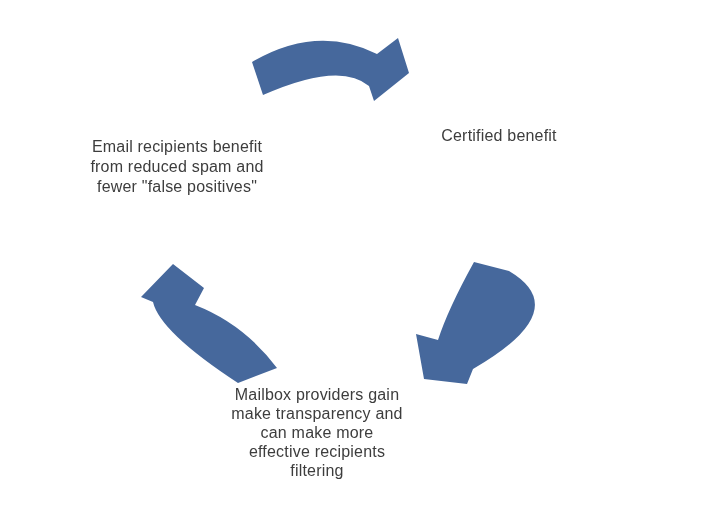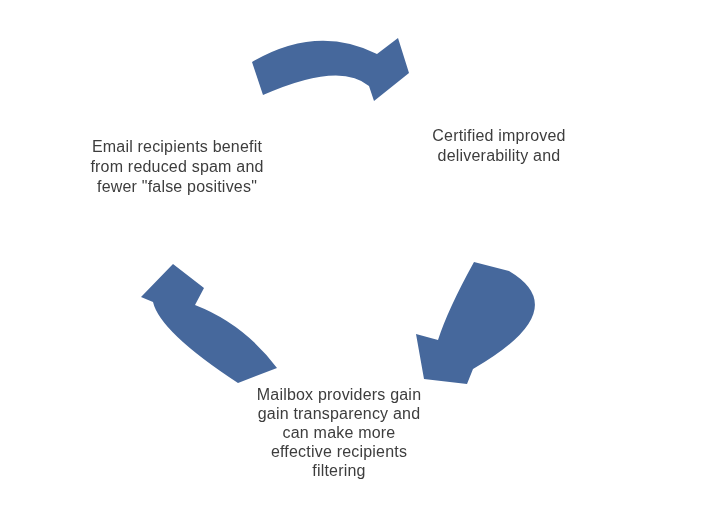--- a/index.html
+++ b/index.html
@@ -32,21 +32,21 @@
     width: 210px;
     line-height: 20px;
   }
   .node-right {
     left: 394px;
     top: 126px;
     width: 210px;
     line-height: 20px;
   }
   .node-bottom {
-    left: 231px;
+    left: 209px;
     top: 385px;
     width: 216px;
     line-height: 19px;
   }
   .arrow {
     position: absolute;
   }
   .arrow svg {
     display: block;
   }
@@ -86,25 +86,24 @@
     </svg>
   </div>
 
   <div class="node node-left">
     <div class="line">Email recipients benefit</div>
     <div class="line">from reduced spam and</div>
     <div class="line">fewer "false positives"</div>
   </div>
 
   <div class="node node-right">
-    <div class="line">Certified improved</div>
-    <div class="line">deliverability and</div>
+    <div class="line">Certified benefit</div>
   </div>
 
   <div class="node node-bottom">
     <div class="line">Mailbox providers gain</div>
-    <div class="line">gain transparency and</div>
+    <div class="line">make transparency and</div>
     <div class="line">can make more</div>
     <div class="line">effective recipients</div>
     <div class="line">filtering</div>
   </div>
 
 </div>
 
 </body></html>

